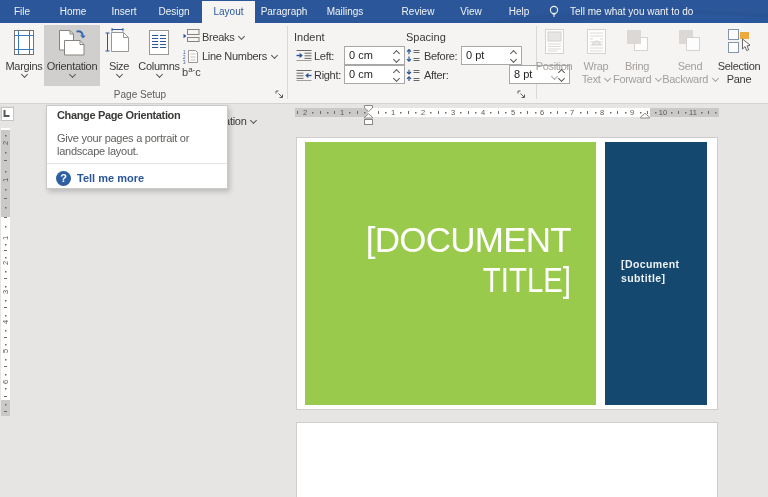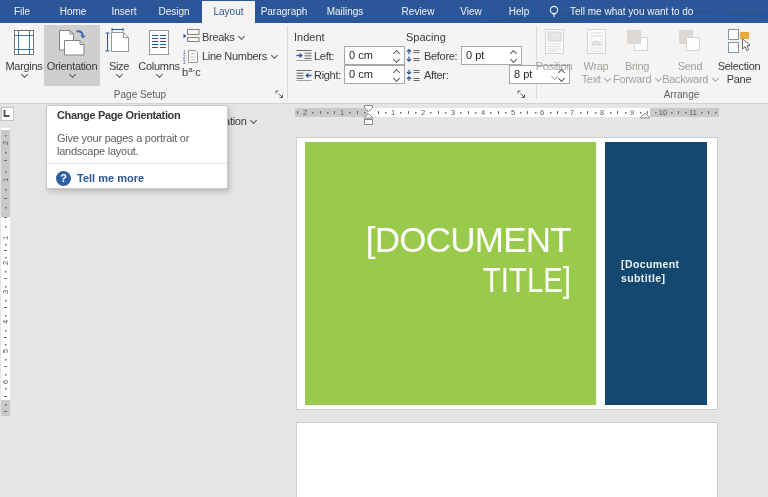--- a/index.html
+++ b/index.html
@@ -230,21 +230,20 @@
   <div class="biglabel dis" style="left:658px;top:60px;width:64px;">Send<br>Backward <span class="vc vcd"></span></div>
 
   <svg class="abs" style="left:727px;top:28px;" width="23" height="27" viewBox="0 0 23 27">
     <rect x="1.5" y="1.5" width="10" height="10" fill="#fff" stroke="#8494ab" stroke-width="1"></rect>
     <rect x="1.5" y="14.5" width="10" height="10" fill="#fff" stroke="#8494ab" stroke-width="1"></rect>
     <rect x="13" y="4" width="9" height="7" fill="#eca93c"></rect>
     <path d="M15.5 11 l0 10 2.6-2.4 1.6 4 2-0.9 -1.7-3.9 3.4-0.4 z" fill="#fff" stroke="#5a5856" stroke-width="0.9"></path>
   </svg>
   <div class="biglabel" style="left:710px;top:60px;width:58px;">Selection<br>Pane</div>
 
-  <div class="glabel" style="left:600px;width:163px;">Arrange</div>
 
   <div class="abs" style="left:0px;top:106px;width:14px;height:15px;background:#dddbd9;"></div>
   <div class="abs" style="left:1px;top:107px;width:11px;height:12px;background:#fff;border:1px solid #c7c5c3;"></div>
   <svg class="abs" style="left:3px;top:110px;" width="8" height="8" viewBox="0 0 8 8">
     <path d="M1.5 0 v6 h5" fill="none" stroke="#5a5856" stroke-width="2"></path>
   </svg>
 
   <svg class="abs" style="left:295px;top:104px;" width="424" height="22" viewBox="0 0 424 22">
     <rect x="0" y="4" width="424" height="9" fill="#ffffff"></rect>
     <rect x="0" y="4" width="73" height="9" fill="#cbc9c7"></rect>

